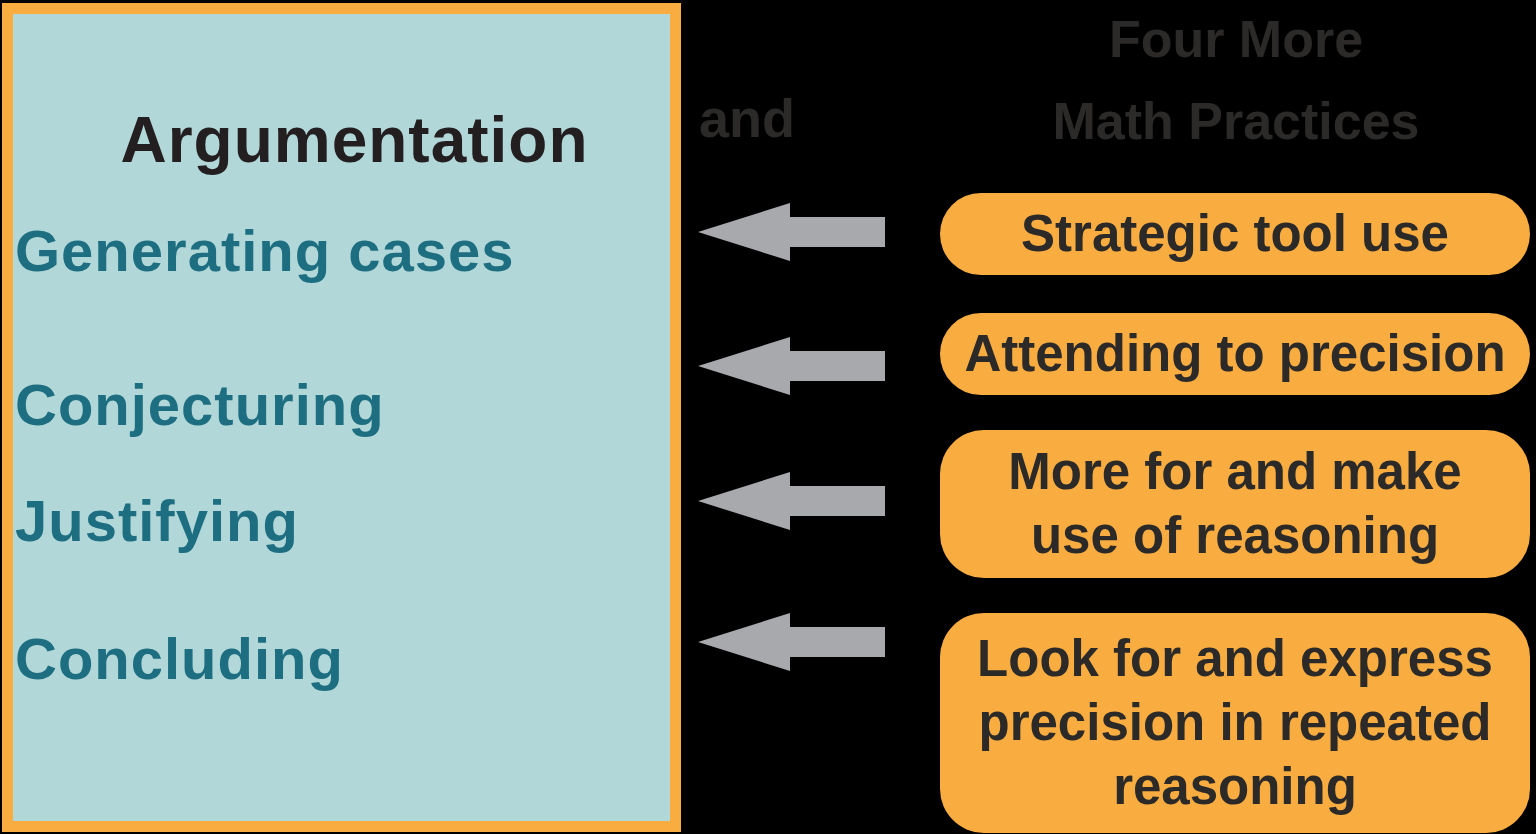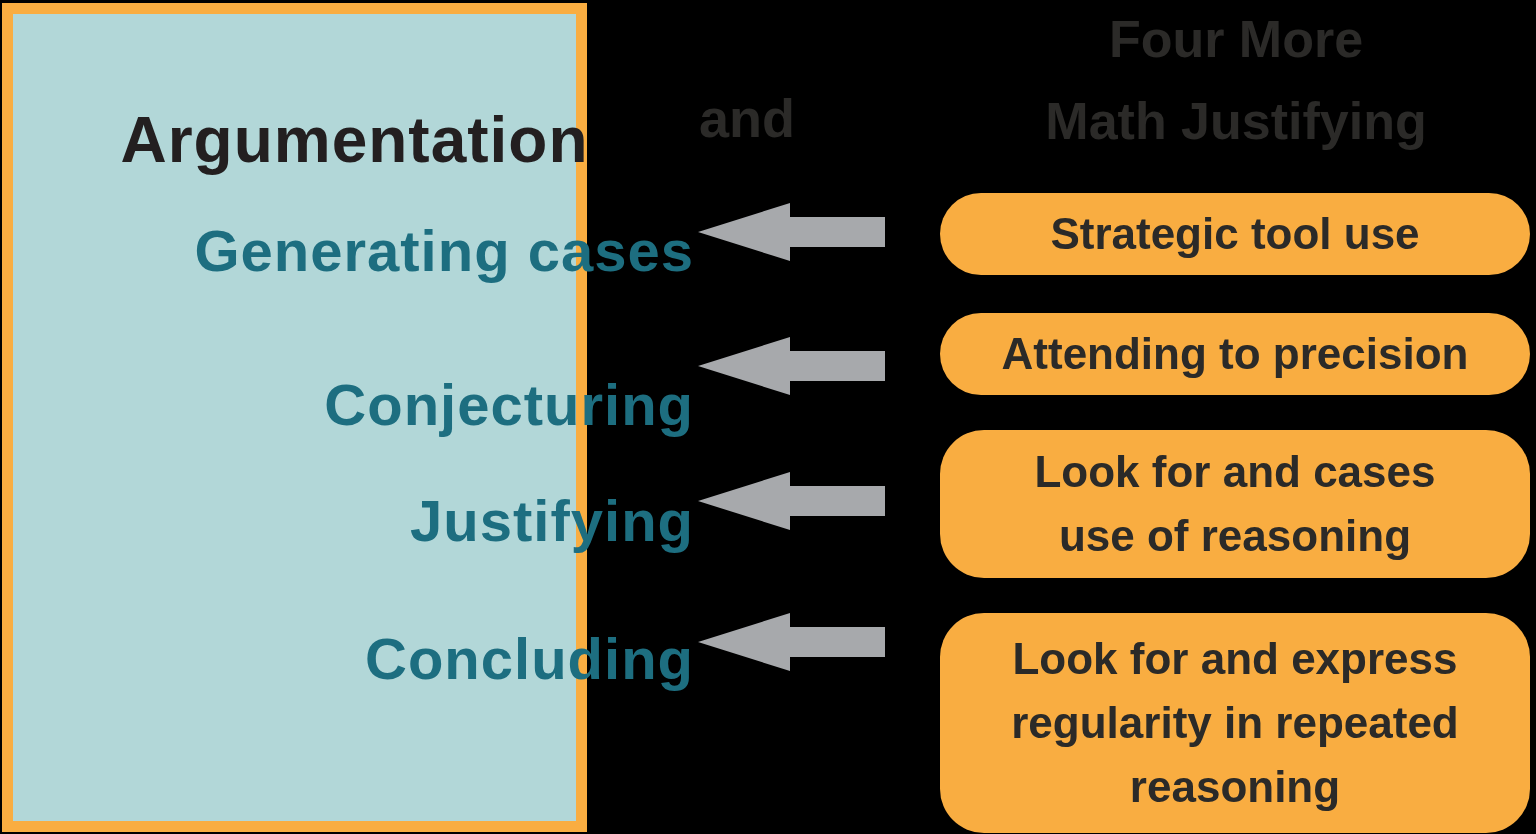--- a/index.html
+++ b/index.html
@@ -17,34 +17,34 @@
     background:var(--bg);
     font-family:"Liberation Sans", sans-serif;
     position:relative;
     overflow:hidden;
   }
   .stage{position:absolute;inset:0;}
 
   
   .arg-box{
     position:absolute;
-    left:2px;top:3px;width:585px;height:829px;
+    left:2px;top:3px;width:679px;height:829px;
     background:var(--panel-bg);
     border:11px solid var(--orange);
   }
   .arg-title{
     position:absolute;left:2px;top:90px;width:679px;
     text-align:center;
     font-size:64px;font-weight:bold;letter-spacing:1px;
     color:var(--ink);
     line-height:72px;
   }
   .arg-item{
     position:absolute;left:2px;width:679px;
-    text-align:right;
+    text-align:left;
     font-size:58px;font-weight:bold;letter-spacing:1px;
     color:var(--teal);
     line-height:70px;
   }
   .arg-item.i0{top:202px;}
   .arg-item.i1{top:356px;}
   .arg-item.i2{top:472px;}
   .arg-item.i3{top:610px;}
 
   
@@ -62,21 +62,21 @@
     font-size:52px;font-weight:bold;
     color:var(--gray-ink);
     line-height:82px;
   }
 
   
   .pill{
     position:absolute;left:940px;width:590px;
     background:var(--orange);
     color:var(--gray-ink);
-    font-weight:bold;font-size:44px;line-height:64px;
+    font-weight:bold;font-size:51px;line-height:64px;
     display:flex;flex-direction:column;
     align-items:center;justify-content:center;
     text-align:center;
   }
   .pill.p0{top:193px;height:82px;border-radius:41px;}
   .pill.p1{top:313px;height:82px;border-radius:41px;align-items:center;}
   .pill.p2{top:430px;height:148px;border-radius:44px;}
   .pill.p3{top:613px;height:220px;border-radius:44px;}
 
   
@@ -99,21 +99,21 @@
     <div class="arg-item i0">Generating cases</div>
     <div class="arg-item i1">Conjecturing</div>
     <div class="arg-item i2">Justifying</div>
     <div class="arg-item i3">Concluding</div>
   </div>
 
   <div class="and-word">and</div>
 
   <div class="right-title">
     <div>Four More</div>
-    <div>Math Justifying</div>
+    <div>Math Practices</div>
   </div>
 
   <div class="arrow a0">
     <svg viewBox="0 0 187 58" preserveAspectRatio="none">
         <polygon points="0,29 92,0 92,14 187,14 187,44 92,44 92,58" fill="#A7A9AC"></polygon>
       </svg>
   </div>
   <div class="arrow a1">
     <svg viewBox="0 0 187 58" preserveAspectRatio="none">
         <polygon points="0,29 92,0 92,14 187,14 187,44 92,44 92,58" fill="#A7A9AC"></polygon>
@@ -130,22 +130,22 @@
       </svg>
   </div>
 
   <div class="pill p0">
     <span>Strategic tool use</span>
   </div>
   <div class="pill p1">
     <span>Attending to precision</span>
   </div>
   <div class="pill p2">
-    <span>Look for and cases</span>
+    <span>More for and make</span>
     <span>use of reasoning</span>
   </div>
   <div class="pill p3">
     <span>Look for and express</span>
-    <span>regularity in repeated</span>
+    <span>precision in repeated</span>
     <span>reasoning</span>
   </div>
 
 </div>
 
 </body></html>

